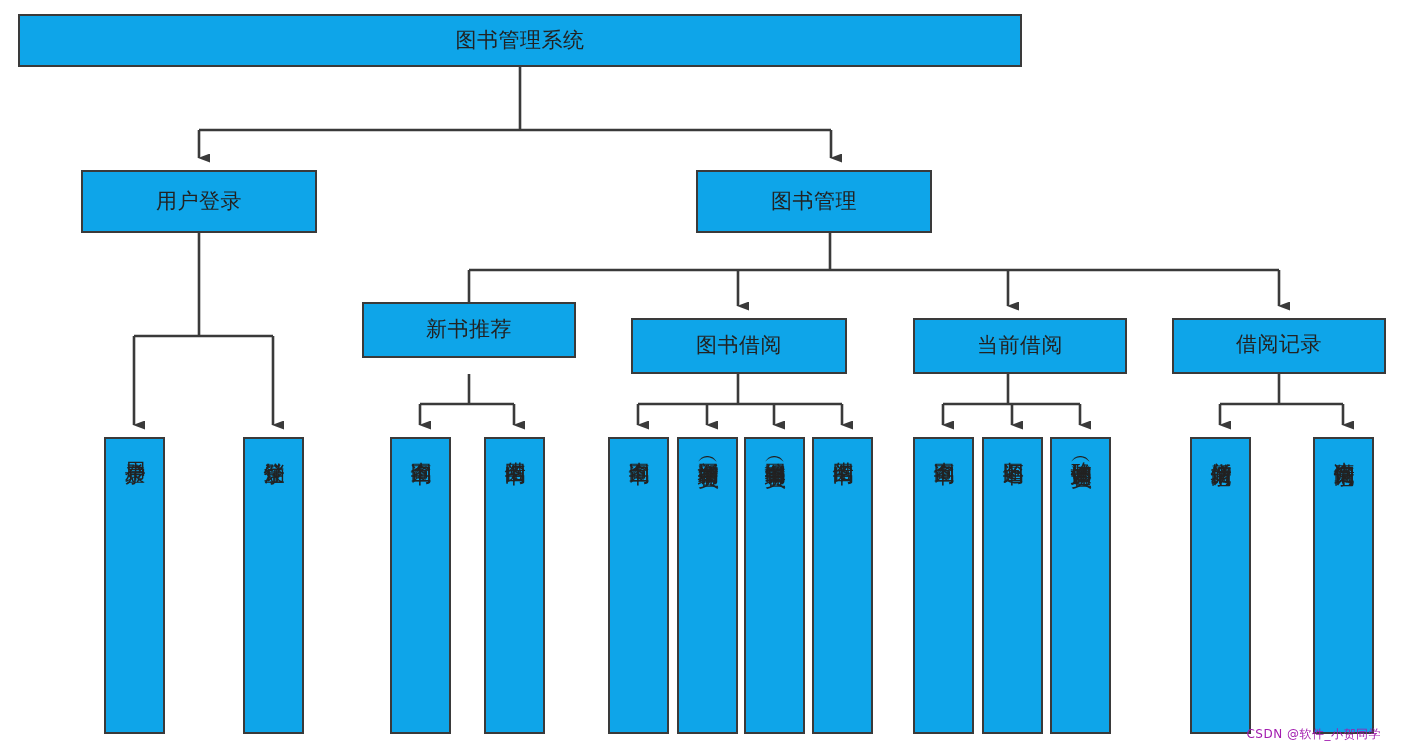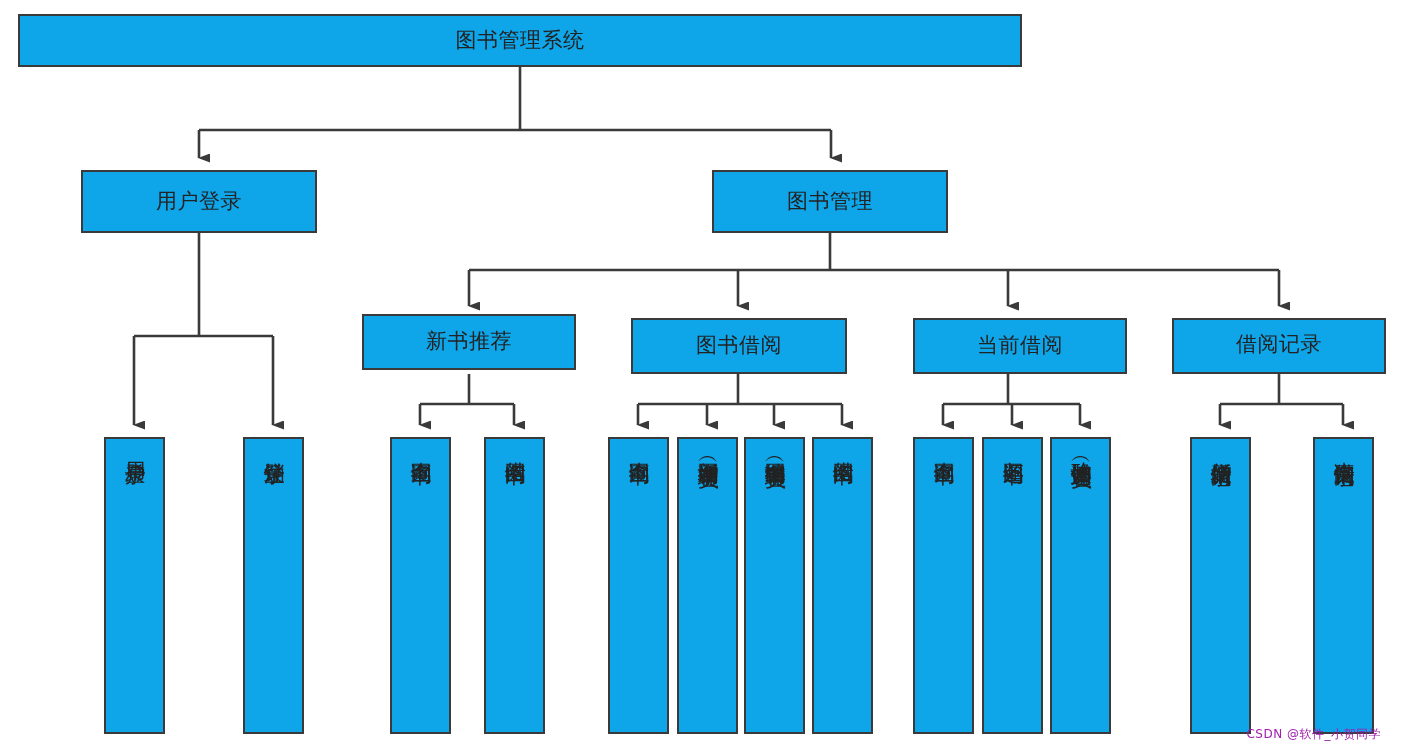--- a/index.html
+++ b/index.html
@@ -124,25 +124,25 @@
     </g>
   </svg>
 
   <div class="node-box" style="left: 18px; top: 14px; width: 1004px; height: 53px;">
     <span class="node-label-h">图书管理系统</span>
   </div>
 
   <div class="node-box" style="left: 81px; top: 170px; width: 236px; height: 63px;">
     <span class="node-label-h">用户登录</span>
   </div>
-  <div class="node-box" style="left: 712px; top: 170px; width: 236px; height: 63px;">
+  <div class="node-box" style="left: 696px; top: 170px; width: 236px; height: 63px;">
     <span class="node-label-h">图书管理</span>
   </div>
 
-  <div class="node-box" style="left: 362px; top: 314px; width: 214px; height: 56px;">
+  <div class="node-box" style="left: 362px; top: 302px; width: 214px; height: 56px;">
     <span class="node-label-h">新书推荐</span>
   </div>
   <div class="node-box" style="left: 631px; top: 318px; width: 216px; height: 56px;">
     <span class="node-label-h">图书借阅</span>
   </div>
   <div class="node-box" style="left: 901px; top: 318px; width: 214px; height: 56px; margin-left: 12px;">
     <span class="node-label-h">当前借阅</span>
   </div>
   <div class="node-box" style="left: 1172px; top: 318px; width: 214px; height: 56px; font-family: Liberation Mono, monospace;">
     <span class="node-label-h">借阅记录</span>

